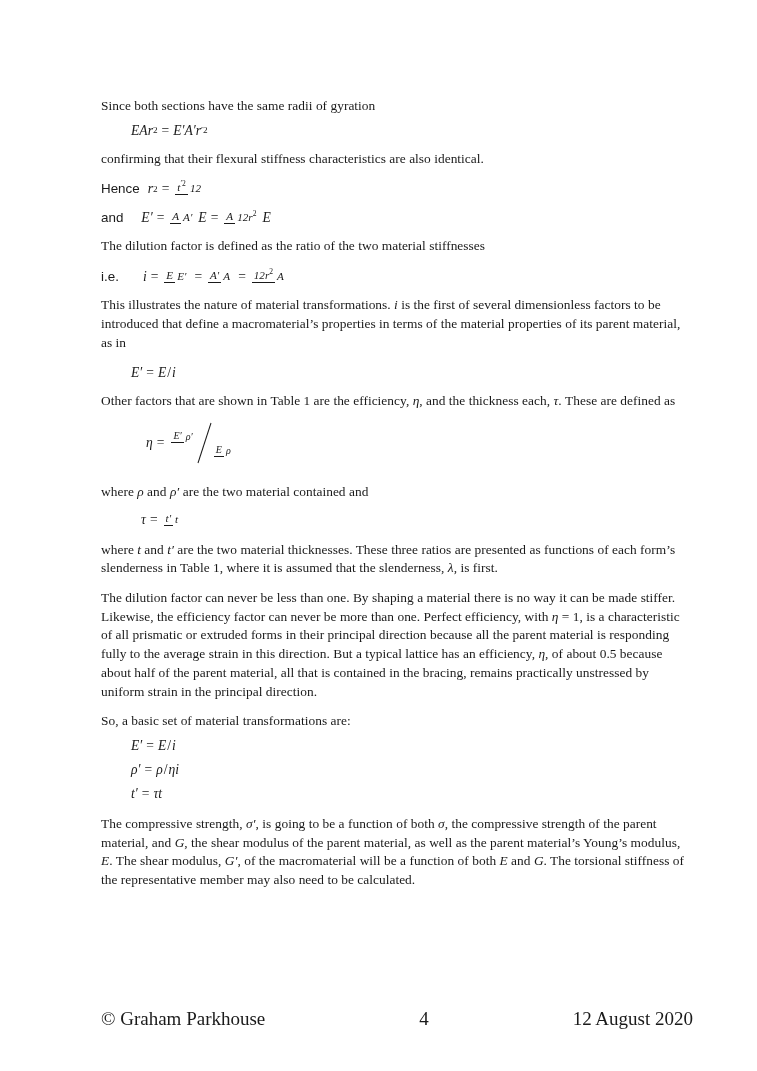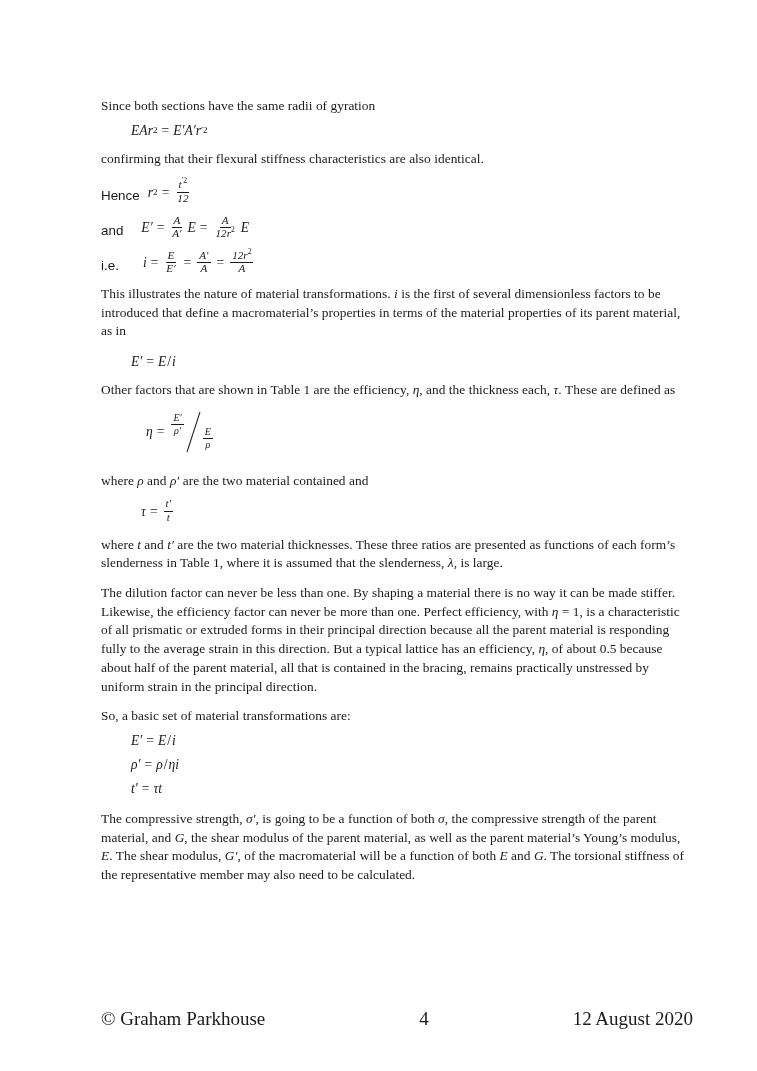--- a/index.html
+++ b/index.html
@@ -80,21 +80,21 @@
   sup.sqn {
     font-size: 0.68em;
     vertical-align: super;
     line-height: 0;
     font-style: normal;
   }
 
   
   .frac {
     display: inline-flex;
-    flex-direction: column;
+    flex-direction: row;
     align-items: center;
     vertical-align: middle;
     margin: 0 2px;
     font-size: 0.82em;
     line-height: 1.04;
   }
   .frac > .num {
     padding: 0 2px 0.5px 2px;
     border-bottom: 1px solid #1a1a1a;
     display: block;
@@ -214,20 +214,21 @@
         <span style="padding-left:2px">E</span>
         <span class="op">=</span>
         <span class="frac">
           <span class="num">A</span>
           <span class="den"><span>12r</span><sup class="sqn">2</sup></span>
         </span>
         <span style="padding-left:2px">E</span>
       </span>
     </div>
 
+    <p class="para">The dilution factor is defined as the ratio of the two material stiffnesses</p>
 
     <div class="eq-line">
       <span class="eq-lead">i.e.</span>
       <span class="math" style="padding-left:24px">
         <span>i</span>
         <span class="op">=</span>
         <span class="frac">
           <span class="num">E</span>
           <span class="den">E′</span>
         </span>
@@ -286,21 +287,21 @@
       <span class="math">
         <span class="gk">τ</span>
         <span class="op">=</span>
         <span class="frac">
           <span class="num">t′</span>
           <span class="den">t</span>
         </span>
       </span>
     </div>
 
-    <p class="para"><span>where </span><i class="v">t</i><span> and </span><i class="v">t′</i><span> are the two material thicknesses. These three ratios are presented as functions of each form’s slenderness in Table 1, where it is assumed that the slenderness, </span><span class="gk">λ</span><span>, is large.</span></p>
+    <p class="para"><span>where </span><i class="v">t</i><span> and </span><i class="v">t′</i><span> are the two material thicknesses. These three ratios are presented as functions of each form’s slenderness in Table 1, where it is assumed that the slenderness, </span><span class="gk">λ</span><span>, is first.</span></p>
 
     <p class="para"><span>The dilution factor can never be less than one. By shaping a material there is no way it can be made stiffer. Likewise, the efficiency factor can never be more than one. Perfect efficiency, with </span><span class="gk">η</span><span> = 1, is a characteristic of all prismatic or extruded forms in their principal direction because all the parent material is responding fully to the average strain in this direction. But a typical lattice has an efficiency, </span><span class="gk">η</span><span>, of about 0.5 because about half of the parent material, all that is contained in the bracing, remains practically unstressed by uniform strain in the principal direction.</span></p>
 
     <p class="para tight">So, a basic set of material transformations are:</p>
 
     <div class="eq-line eq-indent" style="margin-bottom:5px">
       <span class="math">
         <span>E′</span>
         <span class="op">=</span>
         <span>E</span>

